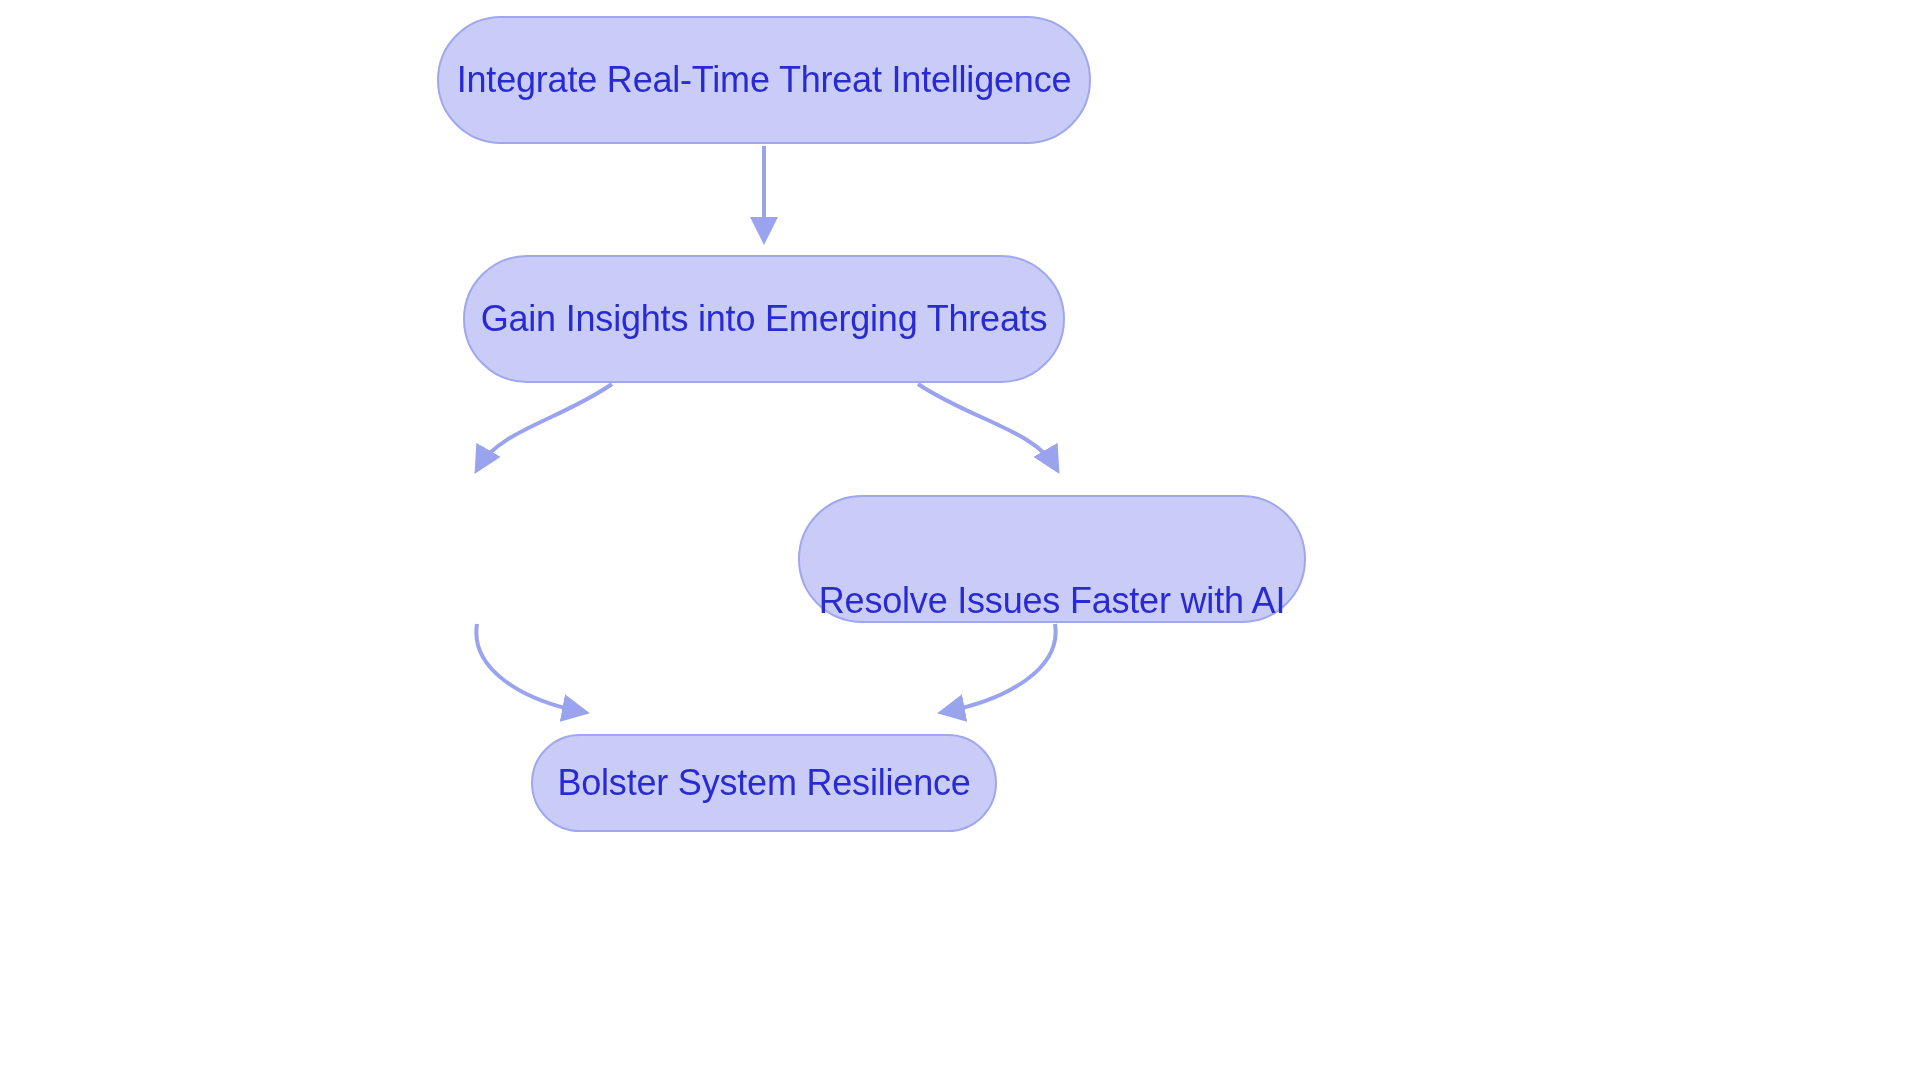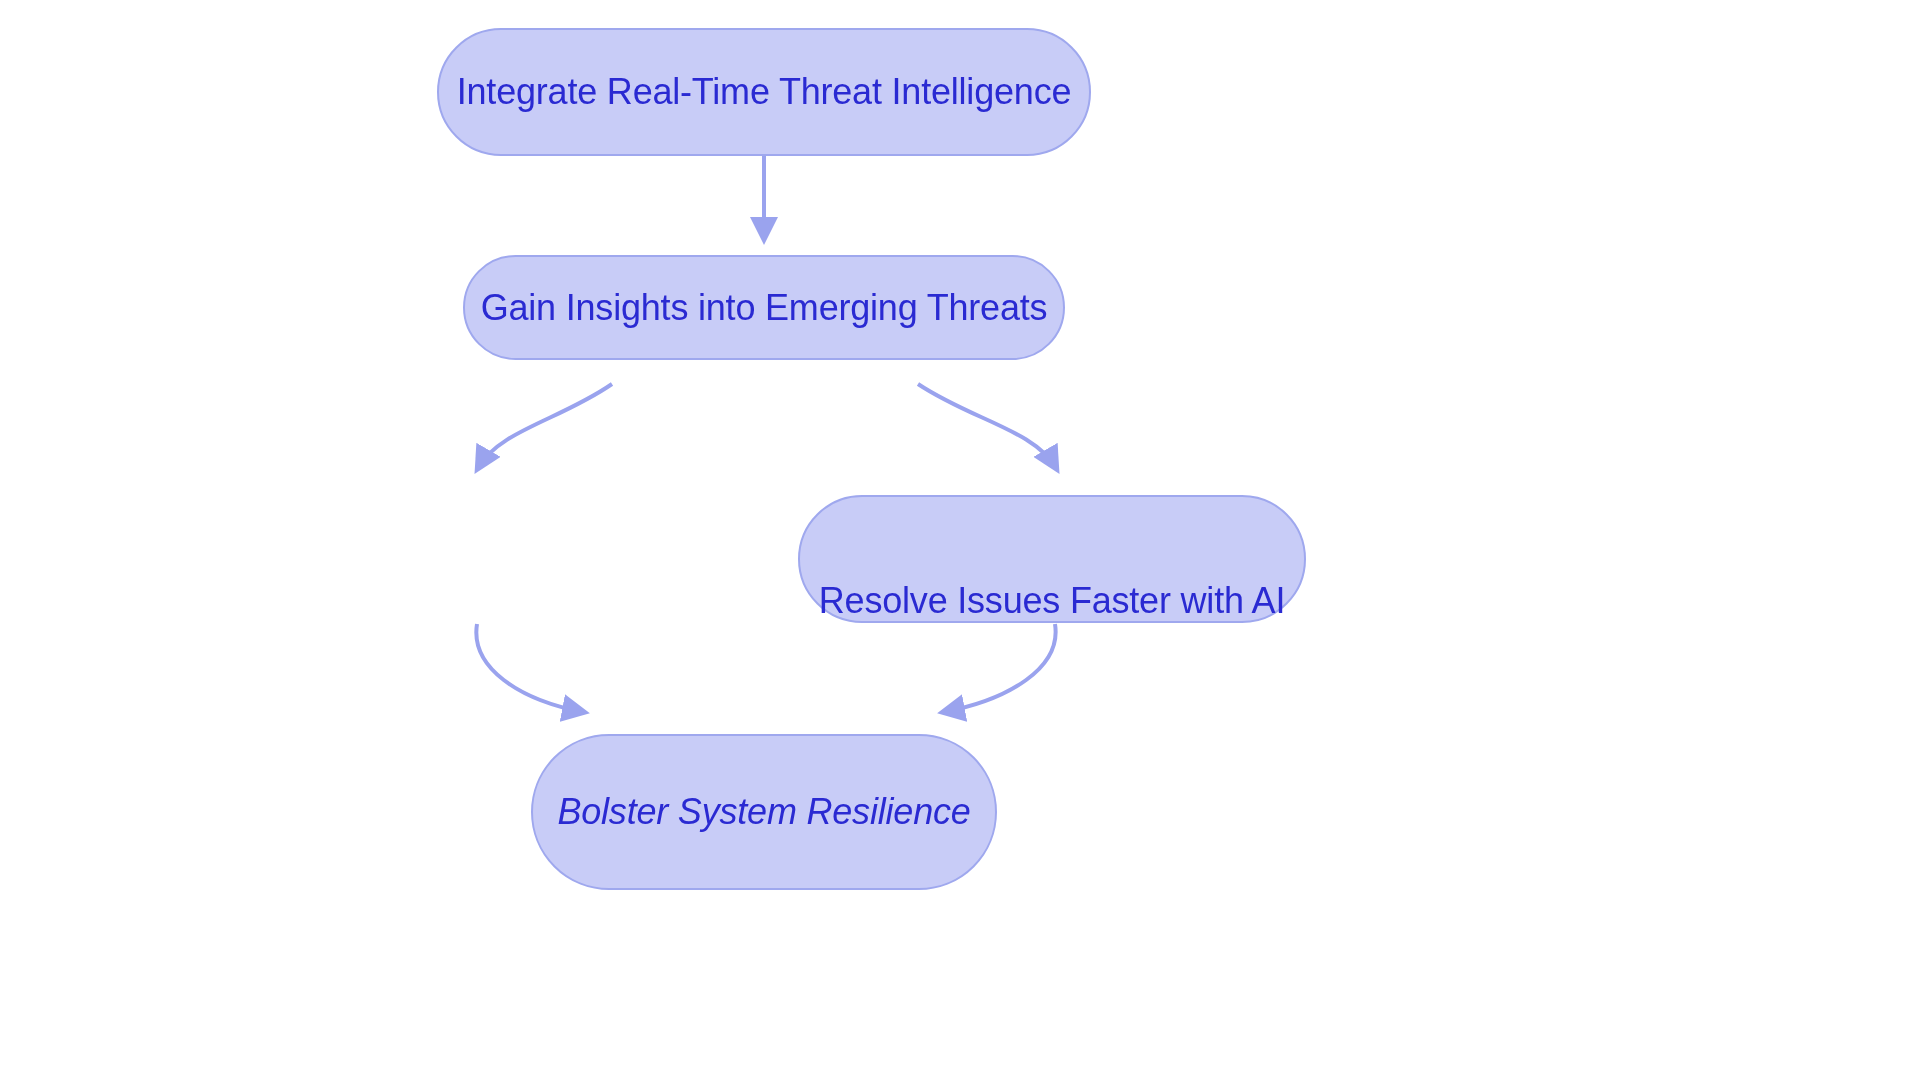--- a/index.html
+++ b/index.html
@@ -40,25 +40,25 @@
   .node-label {
     color: #2a2ad2;
     font-family: "Liberation Sans", sans-serif;
     font-size: 36px;
     font-weight: 400;
     line-height: 1.1;
     white-space: nowrap;
     letter-spacing: -0.2px;
   }
   
-  #node-0 { left: 437px;  top: 16px;  width: 654px; height: 128px; margin-top: 12px; }
-  #node-1 { left: 463px;  top: 255px; width: 602px; height: 105px; }
+  #node-0 { left: 437px;  top: 16px;  width: 654px; height: 128px; }
+  #node-1 { left: 463px;  top: 255px; width: 602px; height: 128px; }
   #node-2 { left: 262px;  top: 495px; width: 426px; height: 128px; }
   #node-3 { left: 798px;  top: 495px; width: 508px; height: 128px; align-items: flex-end; }
-  #node-4 { left: 531px;  top: 734px; width: 466px; height: 156px; font-style: italic; }
+  #node-4 { left: 531px;  top: 734px; width: 466px; height: 98px; }
 </style>
 </head>
 <body>
 
 <div id="canvas">
 
   <svg id="edge-layer" viewBox="0 0 1920 1083" width="1920" height="1083" xmlns="http://www.w3.org/2000/svg">
     <defs>
       <marker id="arrow" viewBox="0 0 12 12" refX="9" refY="6" markerWidth="7" markerHeight="7" orient="auto-start-reverse">
         <path d="M 0 0 L 12 6 L 0 12 z" fill="#9aa3ee"></path>

